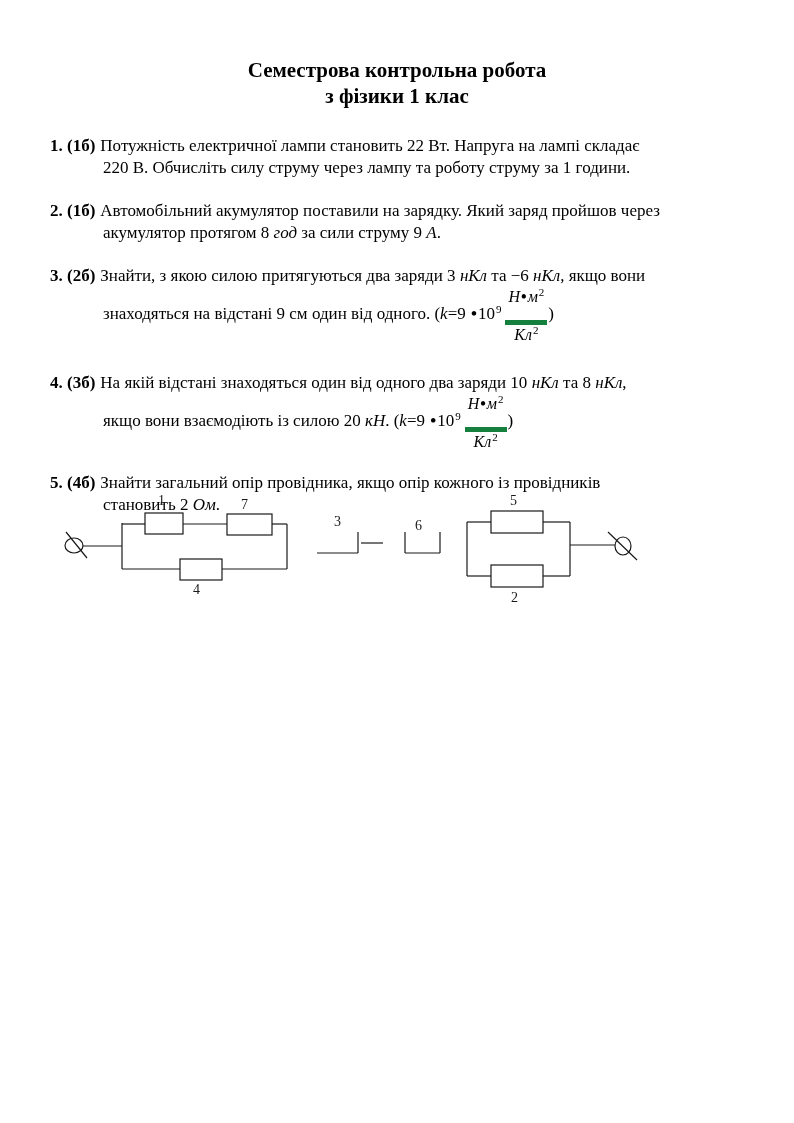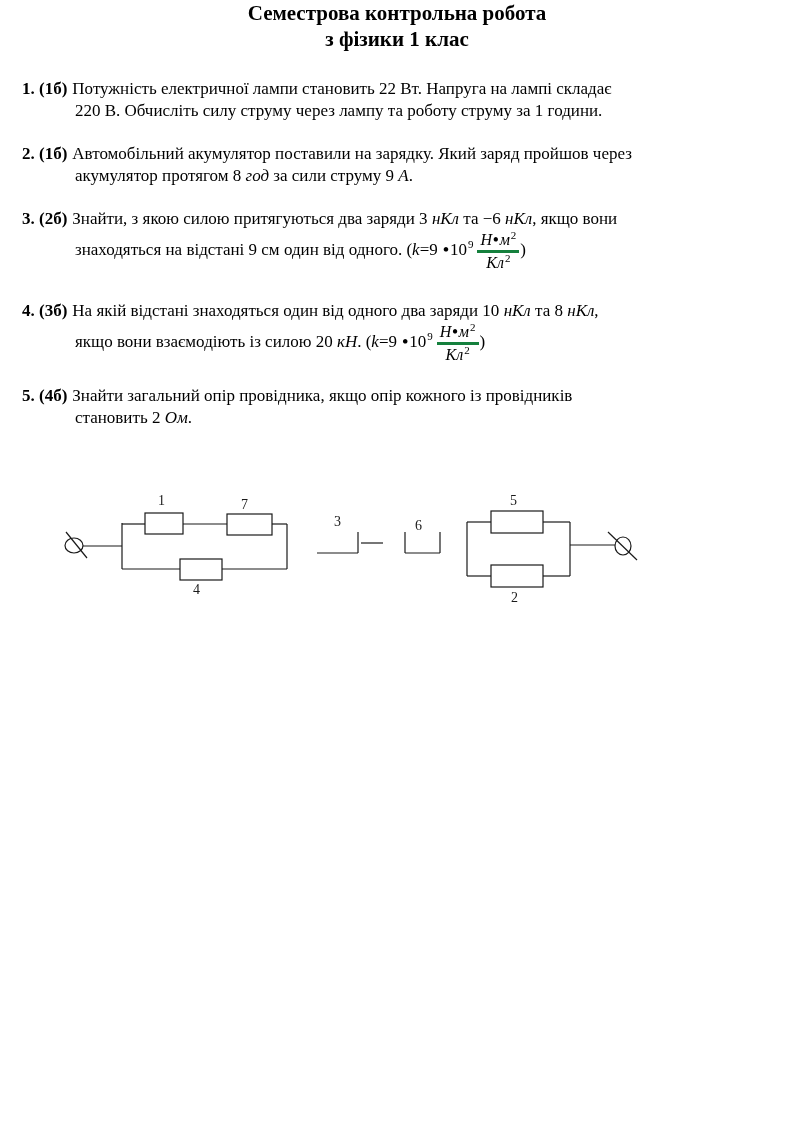--- a/index.html
+++ b/index.html
@@ -7,43 +7,44 @@
     position:relative;
     width:794px;height:1123px;
     margin:0 auto;
     background:#ffffff;
     color:#000;
     font-family:"Liberation Serif",serif;
     font-size:17px;
     overflow:hidden;
   }
   .title{
+    padding-top:57px;
     text-align:center;
     font-weight:bold;
     font-size:21px;
     line-height:26px;
   }
-  .problems{margin:26px 50px 0 22px;}
+  .problems{margin:26px 50px 0 50px;}
   .prob{margin:0 0 21px 0;line-height:22px;}
   .prob .l1,.prob .l2{display:block;}
   .prob .l2{padding-left:53px;}
   .prob.formula-gap{margin-bottom:28px;}
   b.num{font-weight:bold;margin-right:5px;}
   i{font-style:italic;}
   .bullet{font-weight:700;font-style:normal;padding:0 1px;}
   sup{font-size:11px;line-height:0;margin-left:1px;}
   .frac{
     display:inline-block;
     vertical-align:middle;
     text-align:center;
     margin:0 1px 0 4px;
     font-size:16px;
     line-height:19px;
   }
-  .fnum{display:block;border-bottom:3px solid #15803d;padding:0 3px 1px 3px;}
+  .fnum{display:block;border-bottom:5px solid #15803d;padding:0 3px 14px 3px;}
   .fden{display:block;padding:0 3px;}
   .circuit{position:absolute;left:55px;top:494px;width:600px;height:115px;}
   .circuit svg{position:absolute;left:0;top:0;}
   .clabel{
     position:absolute;
     font-size:14px;
     line-height:15px;
     color:#1a1a1a;
     font-family:"Liberation Serif",serif;
   }

